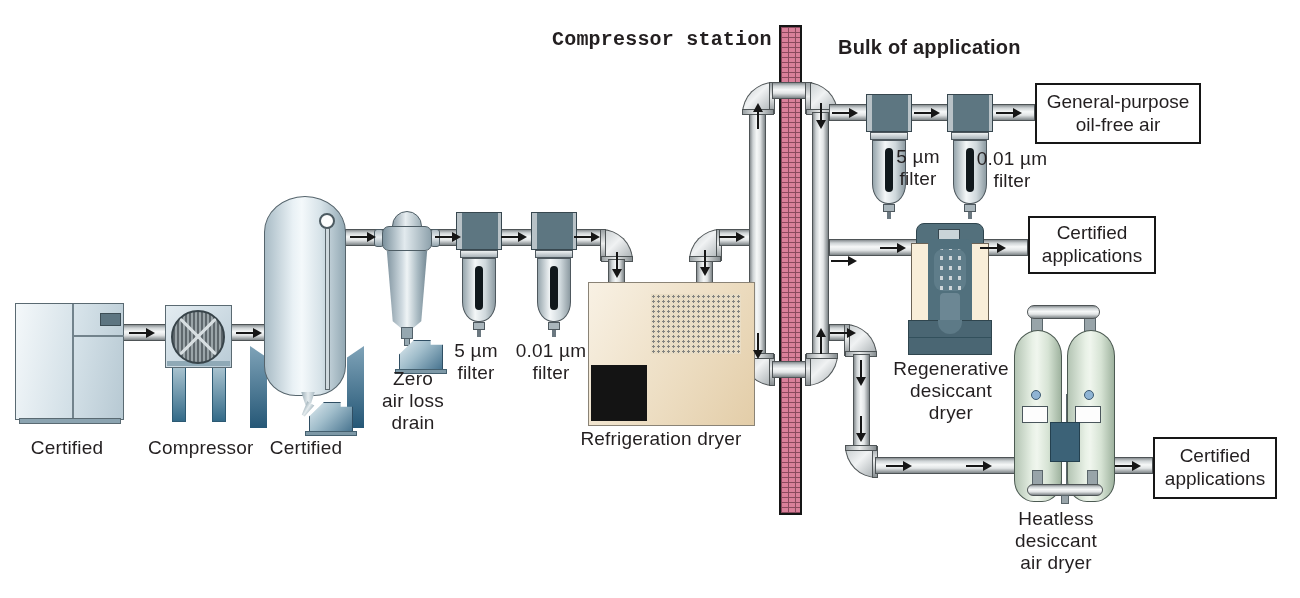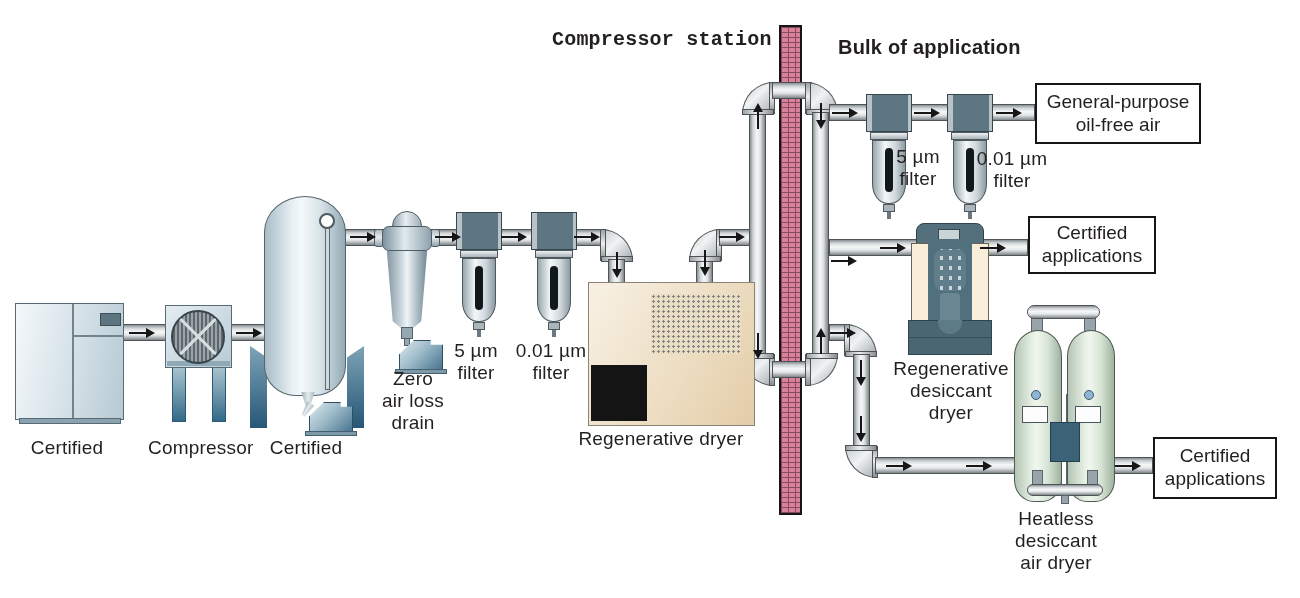--- a/index.html
+++ b/index.html
@@ -284,21 +284,21 @@
   <div class="lbl" style="left:8px;top:437px;width:118px;">Certified</div>
   <div class="lbl" style="left:148px;top:437px;width:102px;">Compressor</div>
   <div class="lbl" style="left:265px;top:437px;width:82px;">Certified</div>
   <div class="lbl" style="left:376px;top:368px;width:74px;">Zero
 air loss
 drain</div>
   <div class="lbl" style="left:447px;top:340px;width:58px;">5 µm
 filter</div>
   <div class="lbl" style="left:513px;top:340px;width:76px;">0.01 µm
 filter</div>
-  <div class="lbl" style="left:575px;top:428px;width:172px;">Regenerative dryer</div>
+  <div class="lbl" style="left:575px;top:428px;width:172px;">Refrigeration dryer</div>
   <div class="lbl" style="left:890px;top:146px;width:56px;">5 µm
 filter</div>
   <div class="lbl" style="left:970px;top:148px;width:84px;">0.01 µm
 filter</div>
   <div class="lbl" style="left:892px;top:358px;width:118px;">Regenerative
 desiccant
 dryer</div>
   <div class="lbl" style="left:1000px;top:508px;width:112px;">Heatless
 desiccant
 air dryer</div>

